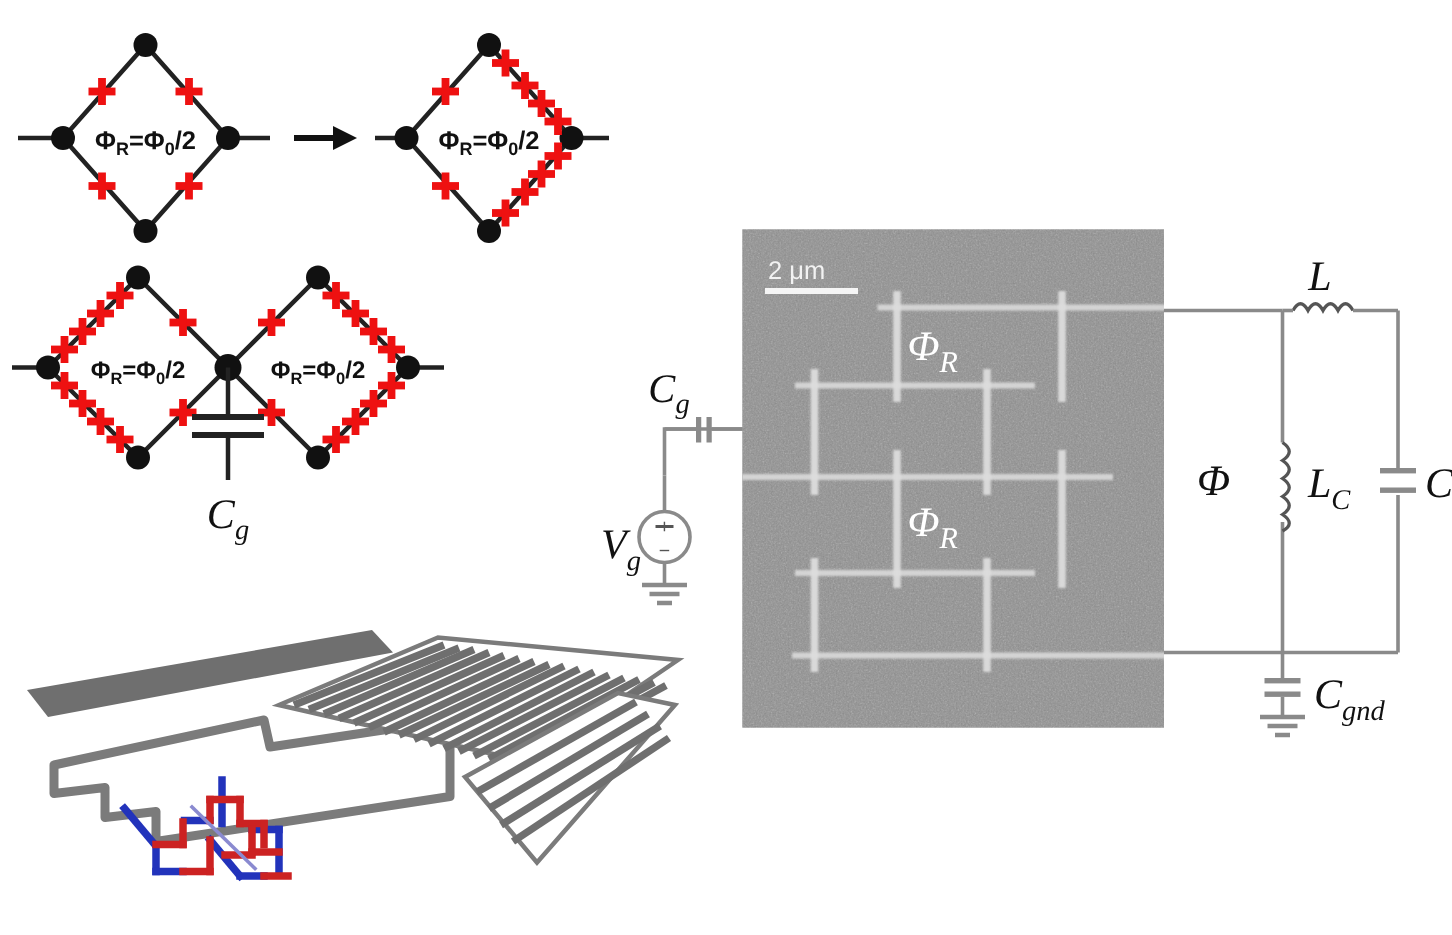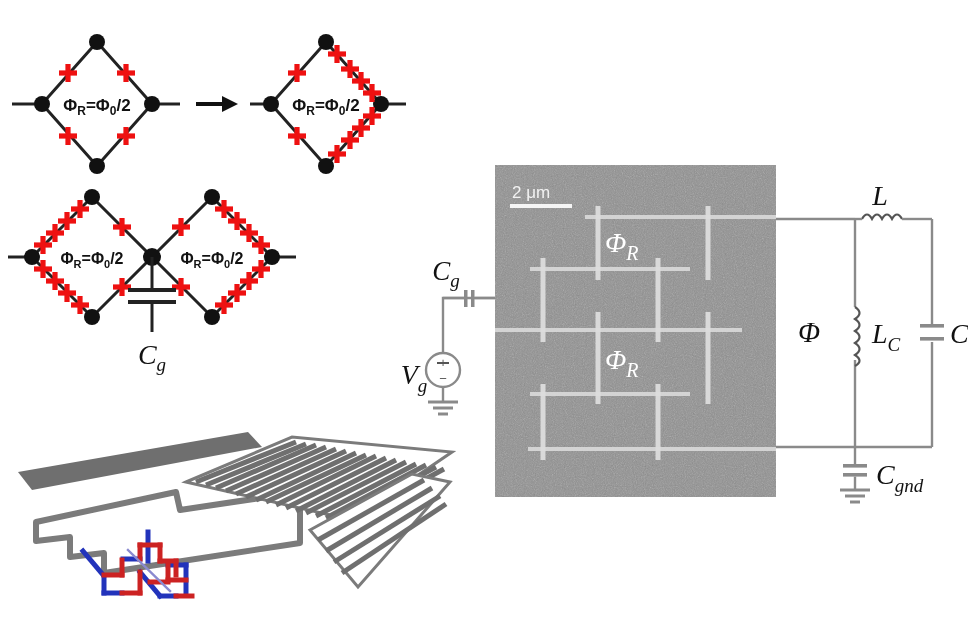--- a/index.html
+++ b/index.html
@@ -1,18 +1,18 @@
 <!DOCTYPE html>
 <html><head>
 <meta charset="utf-8">
 <style>
   html,body{margin:0;padding:0;background:#ffffff;}
   body{width:968px;height:623px;position:relative;overflow:hidden;
        font-family:"Liberation Sans",sans-serif;}
-  .fig{position:absolute;left:0;top:12px;width:968px;height:551px;}
+  .fig{position:absolute;left:0;top:0;width:968px;height:551px;}
   svg{display:block;}
 </style>
 </head>
 <body>
 
 <div class="fig">
 <svg width="968" height="623" viewBox="0 0 968 623" xmlns="http://www.w3.org/2000/svg">
 
   <defs>
 

